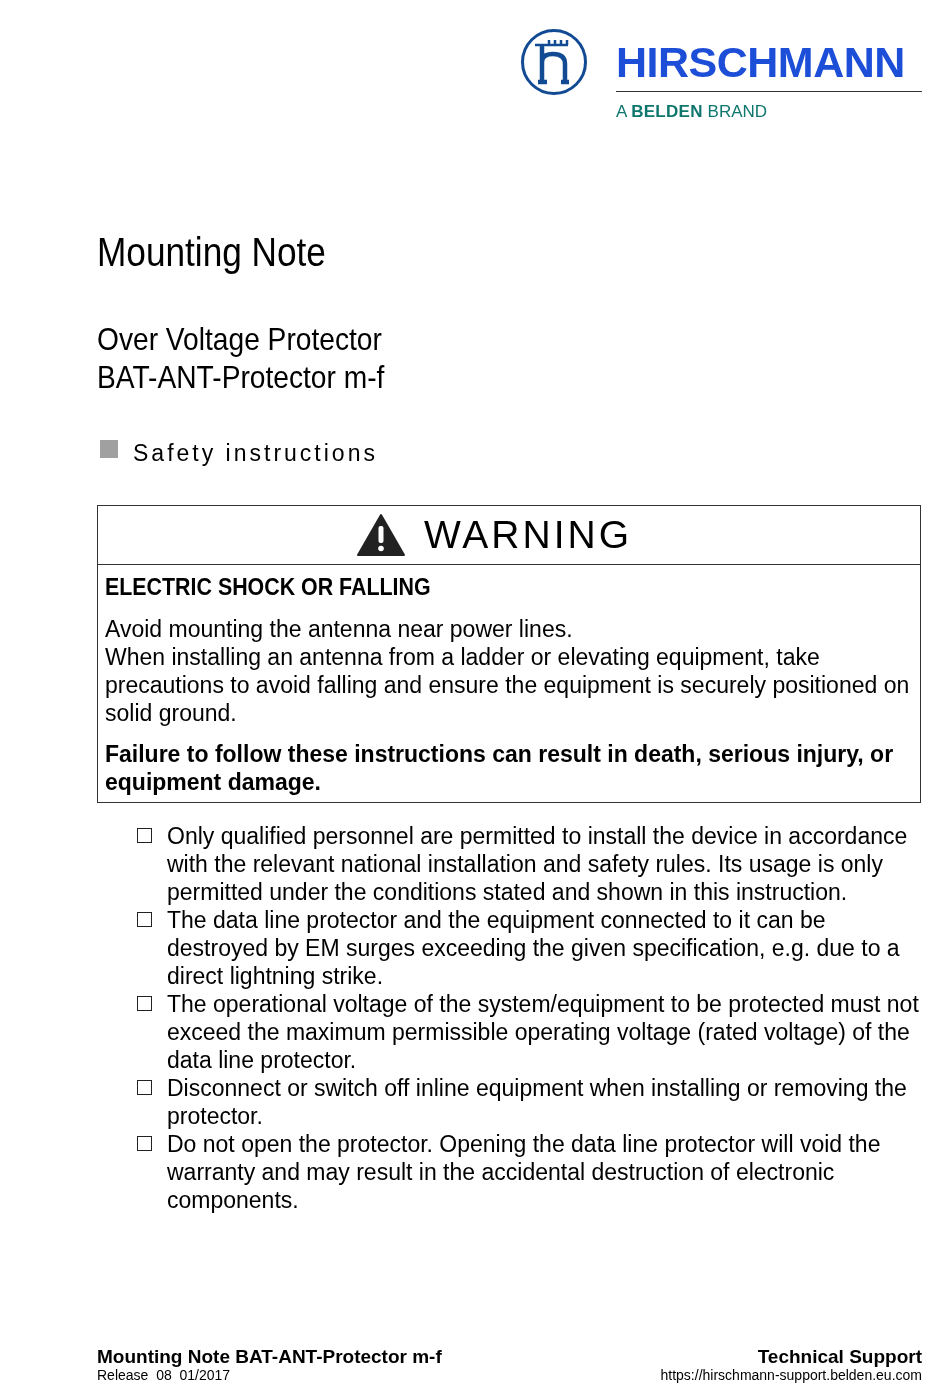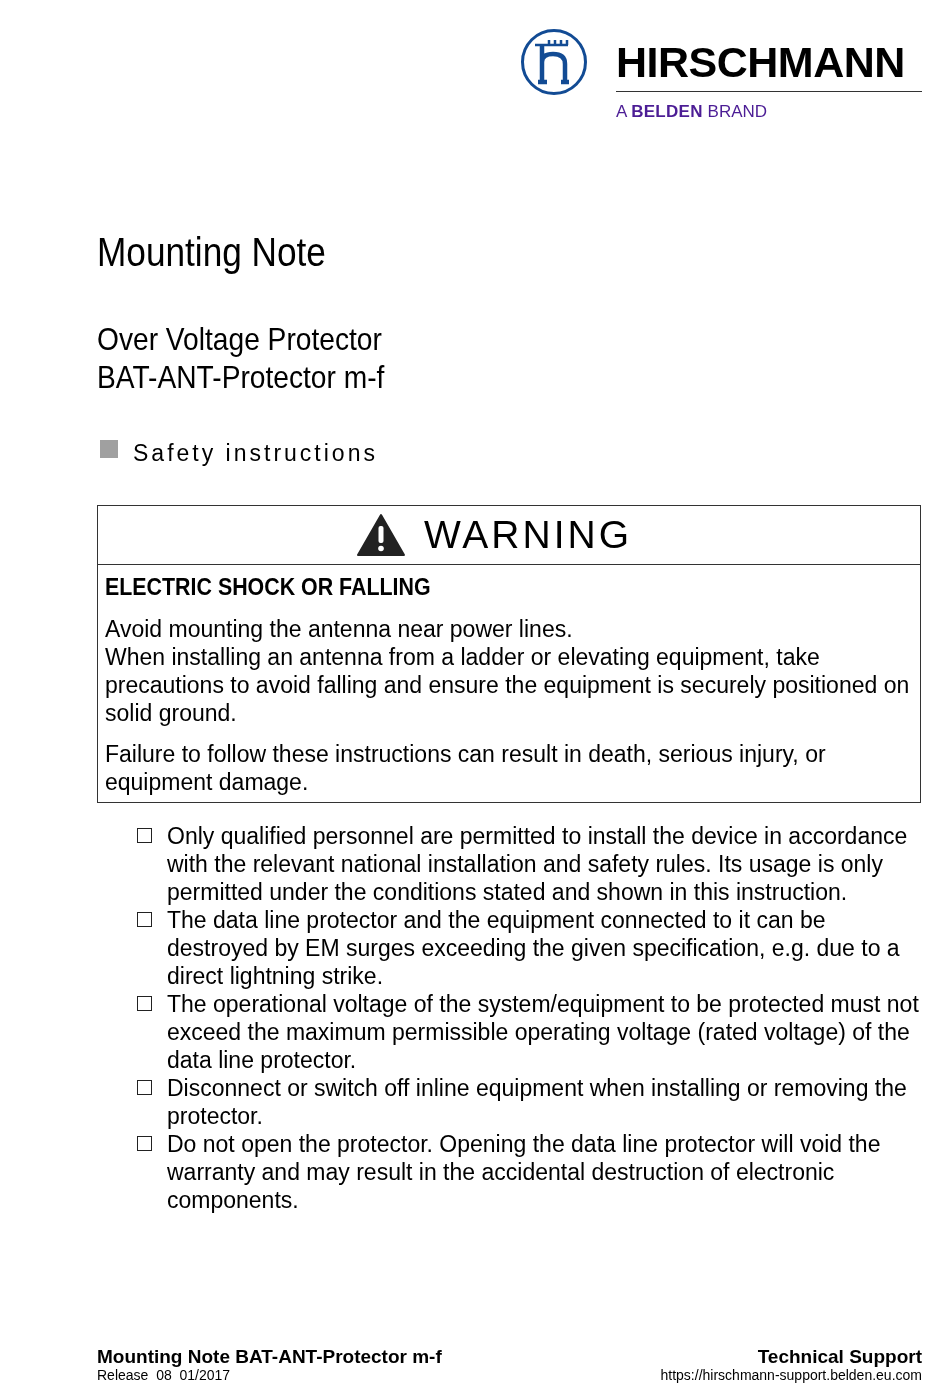--- a/index.html
+++ b/index.html
@@ -1,44 +1,44 @@
 <!DOCTYPE html>
 <html><head>
 <meta charset="utf-8">
 <style>
   html, body { margin:0; padding:0; background:#ffffff; }
   body { width:950px; height:1385px; position:relative; overflow:hidden; color:#000;
          font-family:"Liberation Sans", sans-serif; }
   .logo { position:absolute; left:520px; top:28px; width:405px; height:100px; }
   .logo-mark { position:absolute; left:0; top:0; width:68px; height:68px; }
   .brand-name { position:absolute; left:96px; top:10px; font-size:43px; font-weight:bold;
-                color:#000000; letter-spacing:-0.5px; line-height:48px; }
+                color:#1d4ed8; letter-spacing:-0.5px; line-height:48px; }
   .brand-rule { position:absolute; left:96px; top:63px; width:306px; height:1px; background:#333; }
-  .brand-sub { position:absolute; left:96px; top:74px; font-size:17px; color:#4c1d95; line-height:20px; }
+  .brand-sub { position:absolute; left:96px; top:74px; font-size:17px; color:#0f766e; line-height:20px; }
   .brand-sub b { font-weight:900; letter-spacing:0.3px; }
 
   .doc-title { position:absolute; left:97px; top:228px; font-size:40px; line-height:48px;
                transform:scaleX(0.88); transform-origin:left; }
   .subtitle { position:absolute; left:97px; top:320px; font-size:32px; line-height:38px;
               transform:scaleX(0.88); transform-origin:left; }
   .section-head { position:absolute; left:100px; top:440px; display:flex; align-items:flex-start; }
   .section-square { width:18px; height:18px; background:#a0a0a0; margin-right:15px; }
   .section-label { font-size:23px; letter-spacing:3px; }
 
   .warn-box { position:absolute; left:97px; top:505px; width:824px; height:298px;
               border:1.5px solid #333; box-sizing:border-box; }
   .warn-head { height:58px; border-bottom:1.5px solid #333; display:flex; align-items:center;
                justify-content:center; }
   .warn-icon { width:50px; height:44px; margin-right:18px; margin-left:-30px; }
   .warn-title { font-size:39px; letter-spacing:3px; }
   .warn-body { padding:8px 7px 0 7px; font-size:23px; line-height:28px; }
   .warn-body p { margin:0; }
   .hazard { font-weight:bold; margin-bottom:14px !important; transform:scaleX(0.93); transform-origin:left; }
   .warn-text { margin-bottom:13px !important; }
-  .consequence { font-weight:normal; }
+  .consequence { font-weight:bold; }
 
   .instructions { position:absolute; left:135px; top:822px; width:790px; margin:0; padding:0; list-style:none;
                   font-size:23px; line-height:28px; }
   .instructions li { display:flex; margin:0; }
   .cb { flex:none; width:15px; height:15px; border:1.5px solid #222; margin:6px 15px 0 2px; box-sizing:border-box; }
 
   .footer-left { position:absolute; left:97px; top:1347px; }
   .footer-right { position:absolute; right:28px; top:1347px; text-align:right; }
   .f-main { font-size:19px; line-height:20px;font-weight:bold; }
   .f-sub { font-size:14px; line-height:16px; }

